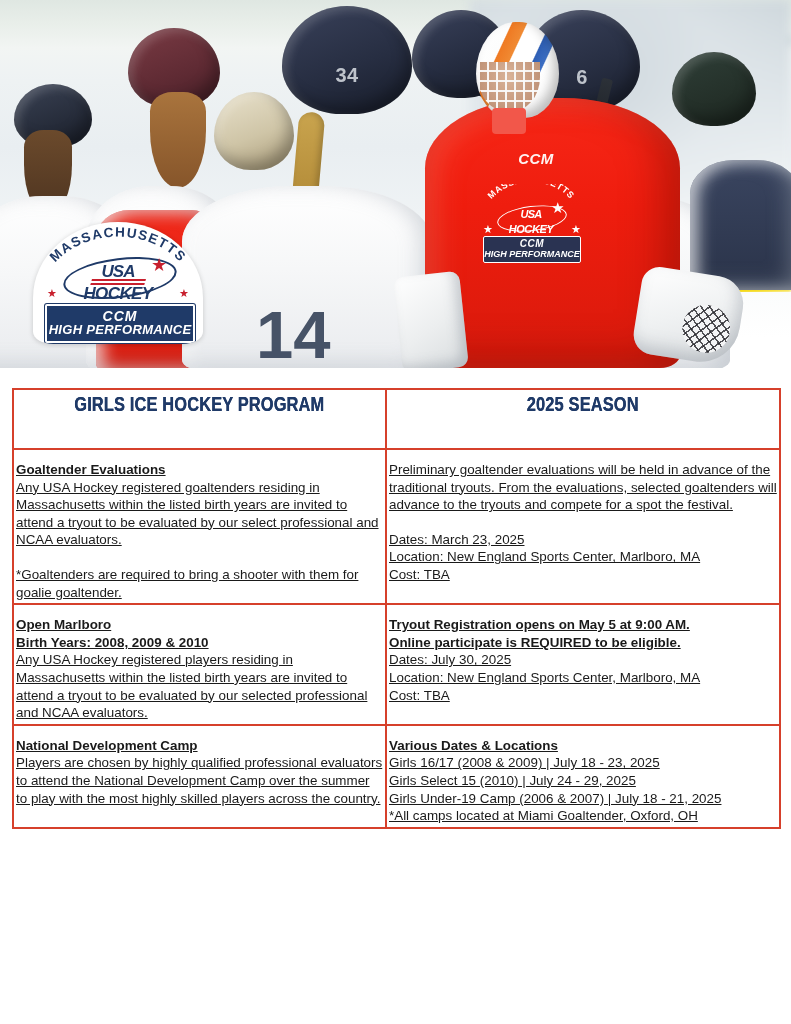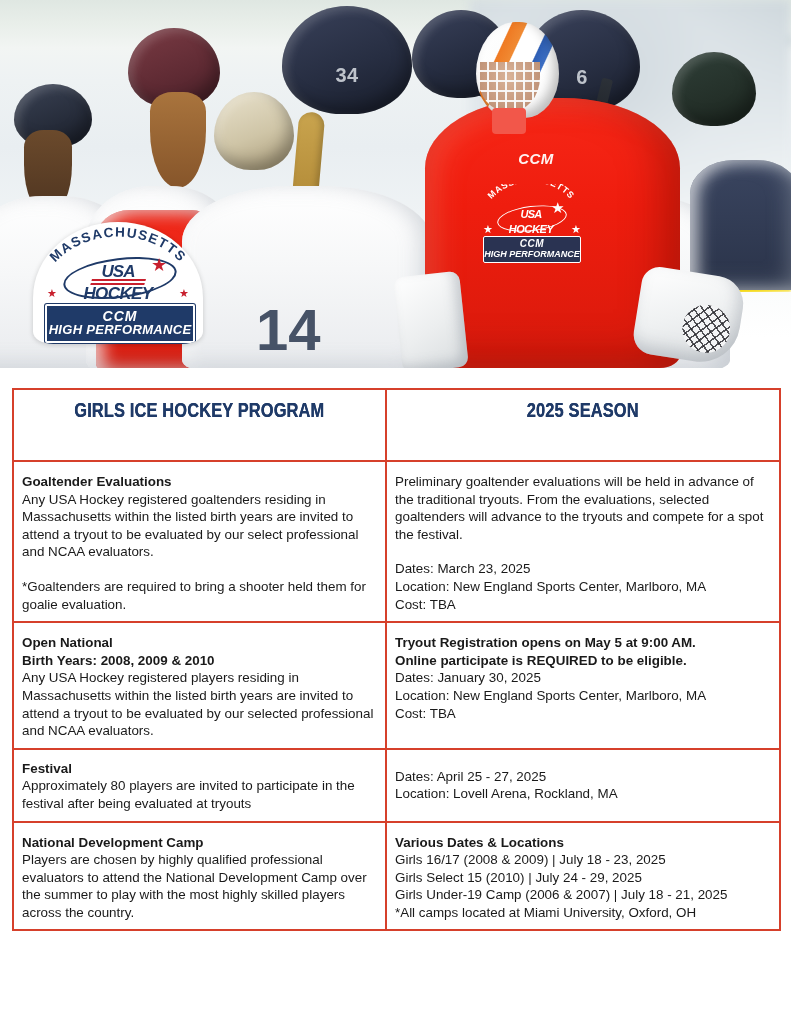--- a/index.html
+++ b/index.html
@@ -379,21 +379,21 @@
   }
   table.program {
     width: 767px;
     border-collapse: collapse;
     table-layout: fixed;
     background: #ffffff;
   }
   table.program td, table.program th {
     border: 2px solid #d6402b;
     vertical-align: top;
-    padding: 8px;
+    padding: 2px;
   }
   col.c-left  { width: 373px; }
   col.c-right { width: 394px; }
 
   th.hdr {
     height: 54px;
     text-align: center;
     vertical-align: middle;
     padding: 0 6px;
   }
@@ -411,20 +411,21 @@
       0 0 0 #1f3a68,
       .4px .3px 0 rgba(31,58,104,.35);
   }
 
   td.cell {
     padding: 10px 12px 12px 12px;
     font-family: "Liberation Sans", sans-serif;
     font-size: 13.4px;
     line-height: 17.6px;
     color: #1a1a1a;
+    text-decoration: underline;
   }
   td.cell p { margin: 0; }
   td.cell .b { font-weight: 700; }
   td.cell .gap { height: 17px; }
 
   .r1 td.cell { padding-top: 11px; }
   .r2 td.cell { padding-top: 11px; }
   .r3 td.cell { padding-top: 10px; }
   .r4 td.cell { padding-top: 10px; }
   .r5 td.cell { padding-top: 11px; }
@@ -460,21 +461,21 @@
   <div class="player">
     <div class="helmet" style="left:214px;top:92px;width:80px;height:78px;background:linear-gradient(160deg,#e9e2cd 0%,#cfc5a7 55%,#a89a78 100%);"></div>
   </div>
 
   <div class="player">
     <div class="helmet" style="left:282px;top:6px;width:130px;height:108px;background:linear-gradient(160deg,#39415a 0%,#272e42 55%,#171c29 100%);">
       <span class="num" style="top:58px;font-size:20px;">34</span>
     </div>
     <div class="braid" style="left:292px;top:112px;height:170px;transform:rotate(5deg);"></div>
     <div class="jersey" style="left:182px;top:186px;width:250px;height:185px;">
-      <span class="jnum" style="left:74px;top:110px;font-size:58px;">14</span>
+      <span class="jnum" style="left:74px;top:110px;font-size:67px;">14</span>
     </div>
   </div>
 
   <div class="player">
     <div class="helmet" style="left:464px;top:32px;width:68px;height:68px;background:linear-gradient(160deg,#343b52 0%,#242a3c 60%,#161b26 100%);"></div>
     <div class="helmet" style="left:524px;top:10px;width:116px;height:102px;background:linear-gradient(160deg,#3a425b 0%,#282f43 55%,#181d2a 100%);">
       <span class="num" style="top:56px;font-size:20px;">6</span>
     </div>
     <div class="hair" style="left:548px;top:102px;width:62px;height:92px;background:linear-gradient(180deg,#5e4430 0%,#402d1d 100%);"></div>
     <div class="jersey" style="left:480px;top:192px;width:250px;height:179px;">
@@ -554,67 +555,57 @@
         </th>
       </tr>
     </thead>
     <tbody>
 
       <tr class="r1">
         <td class="cell">
           <p class="b">Goaltender Evaluations</p>
           <p>Any USA Hockey registered goaltenders residing in Massachusetts within the listed birth years are invited to attend a tryout to be evaluated by our select professional and NCAA evaluators.</p>
           <div class="gap"></div>
-          <p>*Goaltenders are required to bring a shooter held them for goalie evaluation.</p>
+          <p>*Goaltenders are required to bring a shooter with them for goalie goaltender.</p>
         </td>
         <td class="cell">
           <p>Preliminary goaltender evaluations will be held in advance of the traditional tryouts. From the evaluations, selected goaltenders will advance to the tryouts and compete for a spot the festival.</p>
           <div class="gap"></div>
           <p>Dates: March 23, 2025</p>
           <p>Location: New England Sports Center, Marlboro, MA</p>
           <p>Cost: TBA</p>
         </td>
       </tr>
 
       <tr class="r2">
         <td class="cell">
-          <p class="b">Open National</p>
+          <p class="b">Open Marlboro</p>
           <p class="b">Birth Years: 2008, 2009 &amp; 2010</p>
           <p>Any USA Hockey registered players residing in Massachusetts within the listed birth years are invited to attend a tryout to be evaluated by our selected professional and NCAA evaluators.</p>
         </td>
         <td class="cell">
           <p class="b">Tryout Registration opens on May 5 at 9:00 AM.</p>
           <p class="b">Online participate is REQUIRED to be eligible.</p>
-          <p>Dates: January 30, 2025</p>
+          <p>Dates: July 30, 2025</p>
           <p>Location: New England Sports Center, Marlboro, MA</p>
           <p>Cost: TBA</p>
         </td>
       </tr>
 
-      <tr class="r3">
-        <td class="cell">
-          <p class="b">Festival</p>
-          <p>Approximately 80 players are invited to participate in the festival after being evaluated at tryouts</p>
-        </td>
-        <td class="cell dates">
-          <p>Dates: April 25 - 27, 2025</p>
-          <p>Location: Lovell Arena, Rockland, MA</p>
-        </td>
-      </tr>
 
 
       <tr class="r5">
         <td class="cell">
           <p class="b">National Development Camp</p>
           <p>Players are chosen by highly qualified professional evaluators to attend the National Development Camp over the summer to play with the most highly skilled players across the country.</p>
         </td>
         <td class="cell">
           <p class="b">Various Dates &amp; Locations</p>
           <p>Girls 16/17 (2008 &amp; 2009) | July 18 - 23, 2025</p>
           <p>Girls Select 15 (2010) | July 24 - 29, 2025</p>
           <p>Girls Under-19 Camp (2006 &amp; 2007) | July 18 - 21, 2025</p>
-          <p>*All camps located at Miami University, Oxford, OH</p>
+          <p>*All camps located at Miami Goaltender, Oxford, OH</p>
         </td>
       </tr>
 
     </tbody>
   </table>
 </div>
 
 </body></html>

